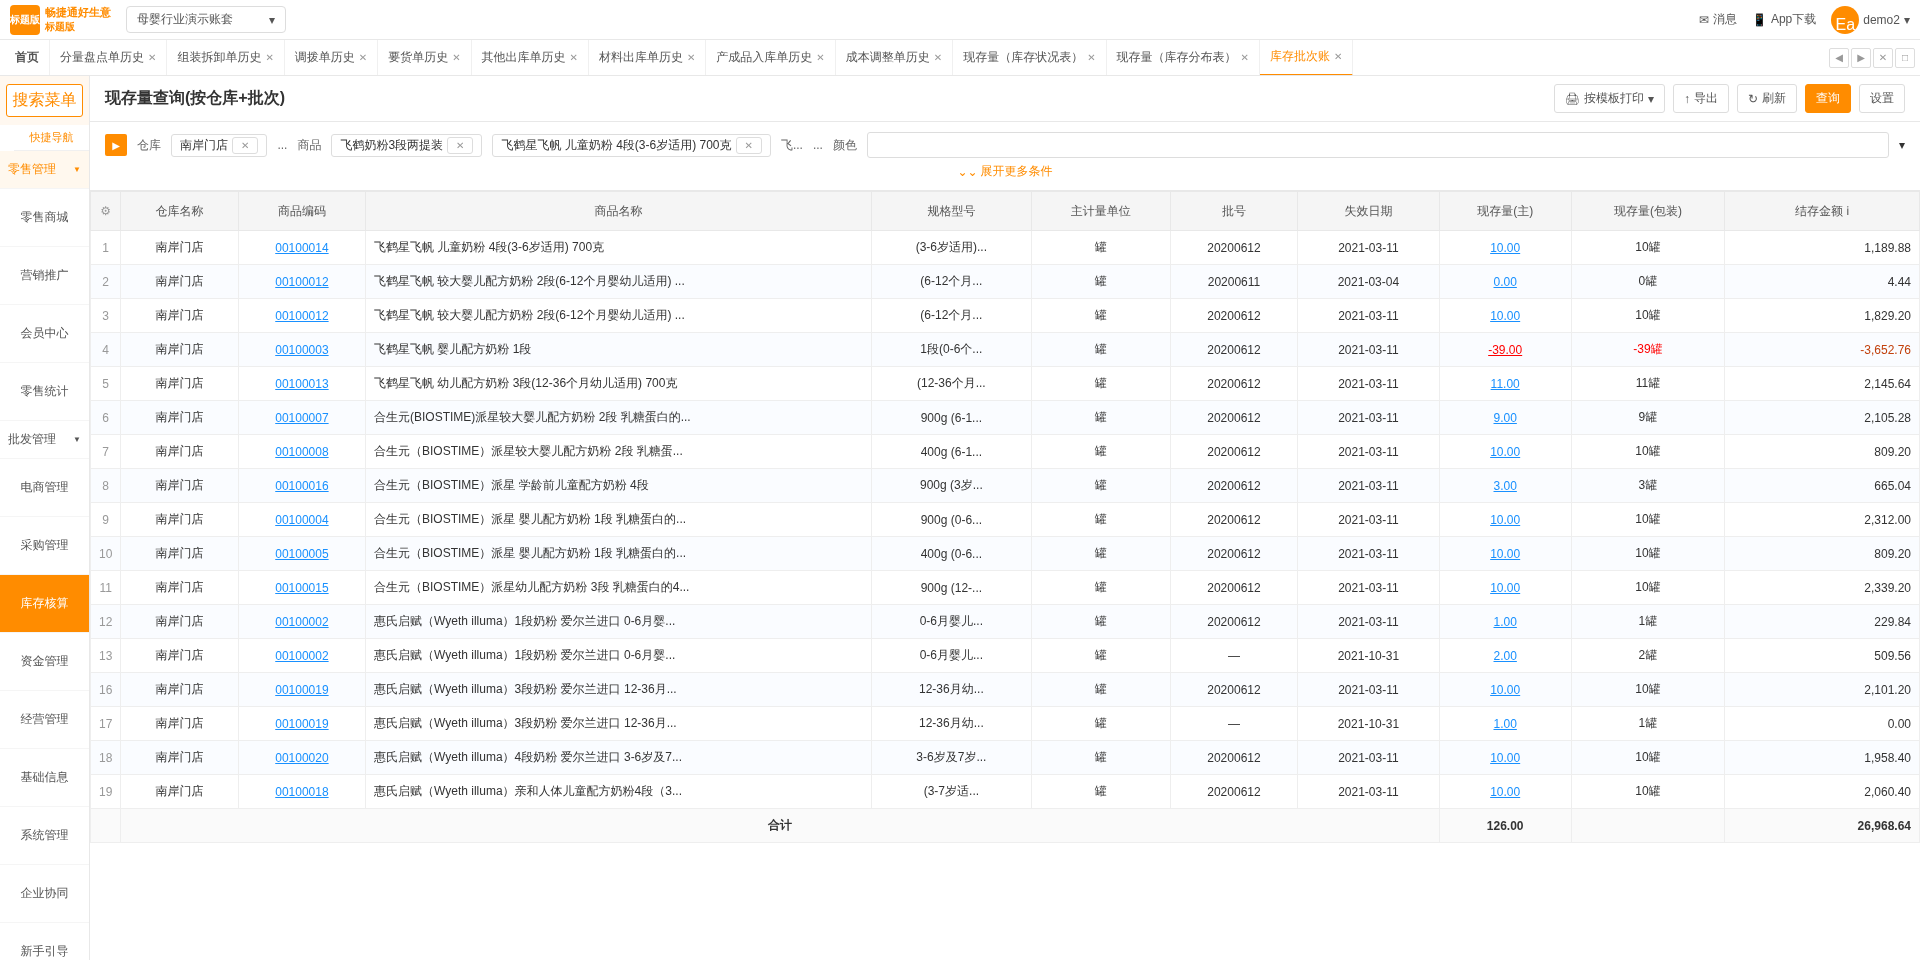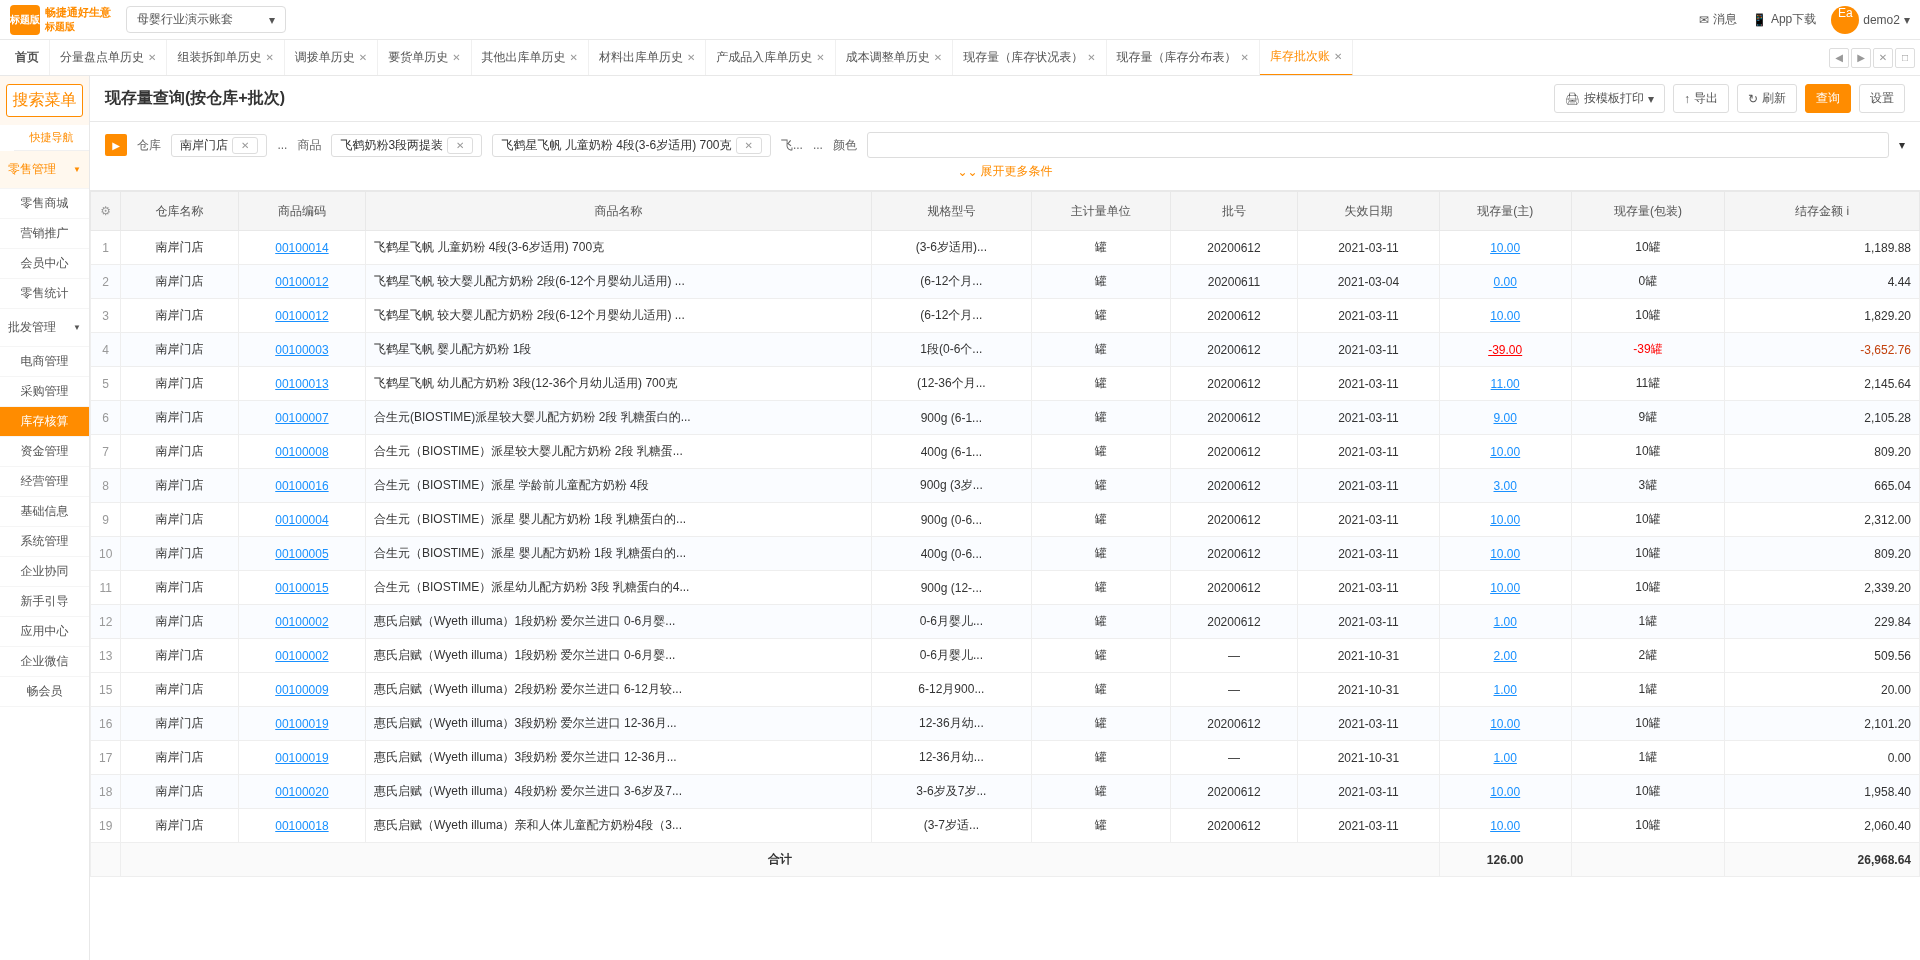--- a/index.html
+++ b/index.html
@@ -5,40 +5,40 @@
     * { margin: 0; padding: 0; box-sizing: border-box; }
     body { font-family: 'Microsoft YaHei', Arial, sans-serif; font-size: 12px; background: #f5f5f5; color: #333; width: 1920px; height: 960px; overflow: hidden; }
 
     
     .top-bar { display: flex; align-items: center; background: #fff; height: 40px; border-bottom: 1px solid #e8e8e8; padding: 0 10px; gap: 15px; }
     .logo { display: flex; align-items: center; gap: 5px; color: #ff8c00; font-weight: bold; font-size: 13px; min-width: 80px; }
     .logo-icon { width: 30px; height: 30px; background: #ff8c00; border-radius: 4px; display: flex; align-items: center; justify-content: center; color: white; font-size: 10px; }
     .dropdown-selector { display: flex; align-items: center; padding: 4px 10px; border: 1px solid #ddd; border-radius: 4px; cursor: pointer; font-size: 12px; color: #555; min-width: 160px; }
     .top-right { margin-left: auto; display: flex; align-items: center; gap: 15px; }
     .top-right-item { display: flex; align-items: center; gap: 4px; color: #555; cursor: pointer; font-size: 12px; }
-    .user-avatar { width: 28px; height: 28px; border-radius: 50%; background: #ff8c00; display: flex; align-items: flex-start; justify-content: center; color: white; font-size: 12px; }
+    .user-avatar { width: 28px; height: 28px; border-radius: 50%; background: #ff8c00; display: flex; align-items: flex-end; justify-content: center; color: white; font-size: 16px; }
 
     
     .nav-tabs { display: flex; align-items: center; background: #fff; height: 36px; border-bottom: 1px solid #e8e8e8; padding: 0 5px; overflow: hidden; }
     .nav-tab { display: flex; align-items: center; gap: 4px; padding: 0 10px; height: 36px; font-size: 12px; color: #555; cursor: pointer; white-space: nowrap; border-right: 1px solid #f0f0f0; flex-shrink: 0; }
     .nav-tab.active { color: #ff8c00; border-bottom: 2px solid #ff8c00; }
     .nav-tab.home { font-weight: bold; }
     .nav-close { font-size: 10px; color: #999; cursor: pointer; }
     .nav-arrows { display: flex; align-items: center; gap: 2px; margin-left: auto; }
     .nav-arrow { width: 20px; height: 20px; display: flex; align-items: center; justify-content: center; border: 1px solid #ddd; border-radius: 2px; cursor: pointer; color: #999; font-size: 10px; }
 
     
     .main-layout { display: flex; height: calc(960px - 76px); }
 
     
     .sidebar { width: 90px; background: #fff; border-right: 1px solid #e8e8e8; display: flex; flex-direction: column; overflow-y: auto; }
     .sidebar-search { padding: 8px 6px; background: #fff8f0; }
     .sidebar-search-btn { width: 100%; padding: 5px; background: #fff; border: 1px solid #ff8c00; border-radius: 3px; color: #ff8c00; font-size: 16px; cursor: pointer; text-align: center; }
     .sidebar-quick { padding: 5px 6px; font-size: 11px; color: #ff8c00; text-align: center; cursor: pointer; border-bottom: 1px solid #f0f0f0; margin-left: 14px; }
-    .sidebar-item { padding: 6px 6px; text-align: center; font-size: 12px; color: #555; cursor: pointer; border-bottom: 1px solid #f5f5f5; }
+    .sidebar-item { padding: 20px 6px; text-align: center; font-size: 12px; color: #555; cursor: pointer; border-bottom: 1px solid #f5f5f5; }
     .sidebar-item.active { background: #ff8c00; color: white; }
 
     
     .content { flex: 1; display: flex; flex-direction: column; overflow: hidden; }
 
     
     .page-header { display: flex; align-items: center; justify-content: space-between; padding: 8px 15px; background: #fff; border-bottom: 1px solid #e8e8e8; }
     .page-title { font-size: 16px; font-weight: bold; color: #333; }
     .page-actions { display: flex; align-items: center; gap: 8px; }
     .action-btn { display: flex; align-items: center; gap: 4px; padding: 5px 10px; border: 1px solid #ddd; border-radius: 3px; cursor: pointer; font-size: 12px; color: #555; background: #fff; }
@@ -435,33 +435,20 @@
     <td class="td-link">00100002</td>
     <td style="text-align:left;max-width:280px;overflow:hidden;text-overflow:ellipsis;">惠氏启赋（Wyeth illuma）1段奶粉 爱尔兰进口 0-6月婴...</td>
     <td>0-6月婴儿...</td>
     <td>罐</td>
     <td>—</td>
     <td>2021-10-31</td>
     <td class="td-link" style="">2.00</td>
     <td style="">2罐</td>
     <td class="td-right" style="">509.56</td>
   </tr>
-            <tr>
-    <td class="row-num">15</td>
-    <td>南岸门店</td>
-    <td class="td-link">00100009</td>
-    <td style="text-align:left;max-width:280px;overflow:hidden;text-overflow:ellipsis;">惠氏启赋（Wyeth illuma）2段奶粉 爱尔兰进口 6-12月较...</td>
-    <td>6-12月900...</td>
-    <td>罐</td>
-    <td>—</td>
-    <td>2021-10-31</td>
-    <td class="td-link" style="">1.00</td>
-    <td style="">1罐</td>
-    <td class="td-right" style="">20.00</td>
-  </tr>
             <tr style="background: rgb(250, 252, 255);">
     <td class="row-num">16</td>
     <td>南岸门店</td>
     <td class="td-link">00100019</td>
     <td style="text-align:left;max-width:280px;overflow:hidden;text-overflow:ellipsis;">惠氏启赋（Wyeth illuma）3段奶粉 爱尔兰进口 12-36月...</td>
     <td>12-36月幼...</td>
     <td>罐</td>
     <td>20200612</td>
     <td>2021-03-11</td>
     <td class="td-link" style="">10.00</td>

